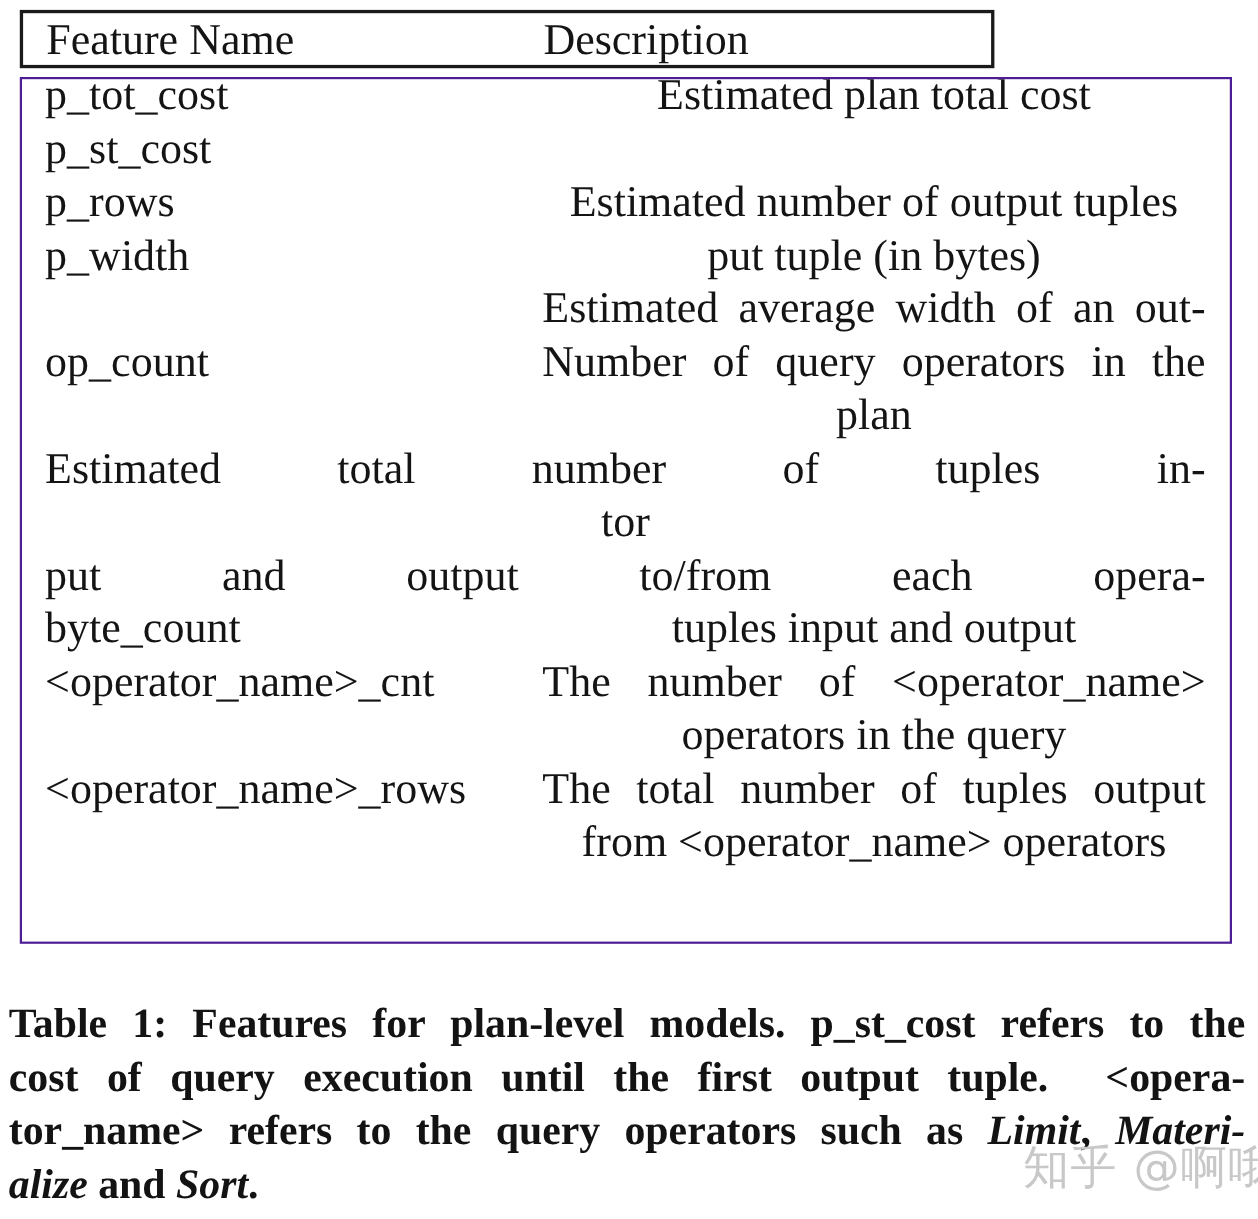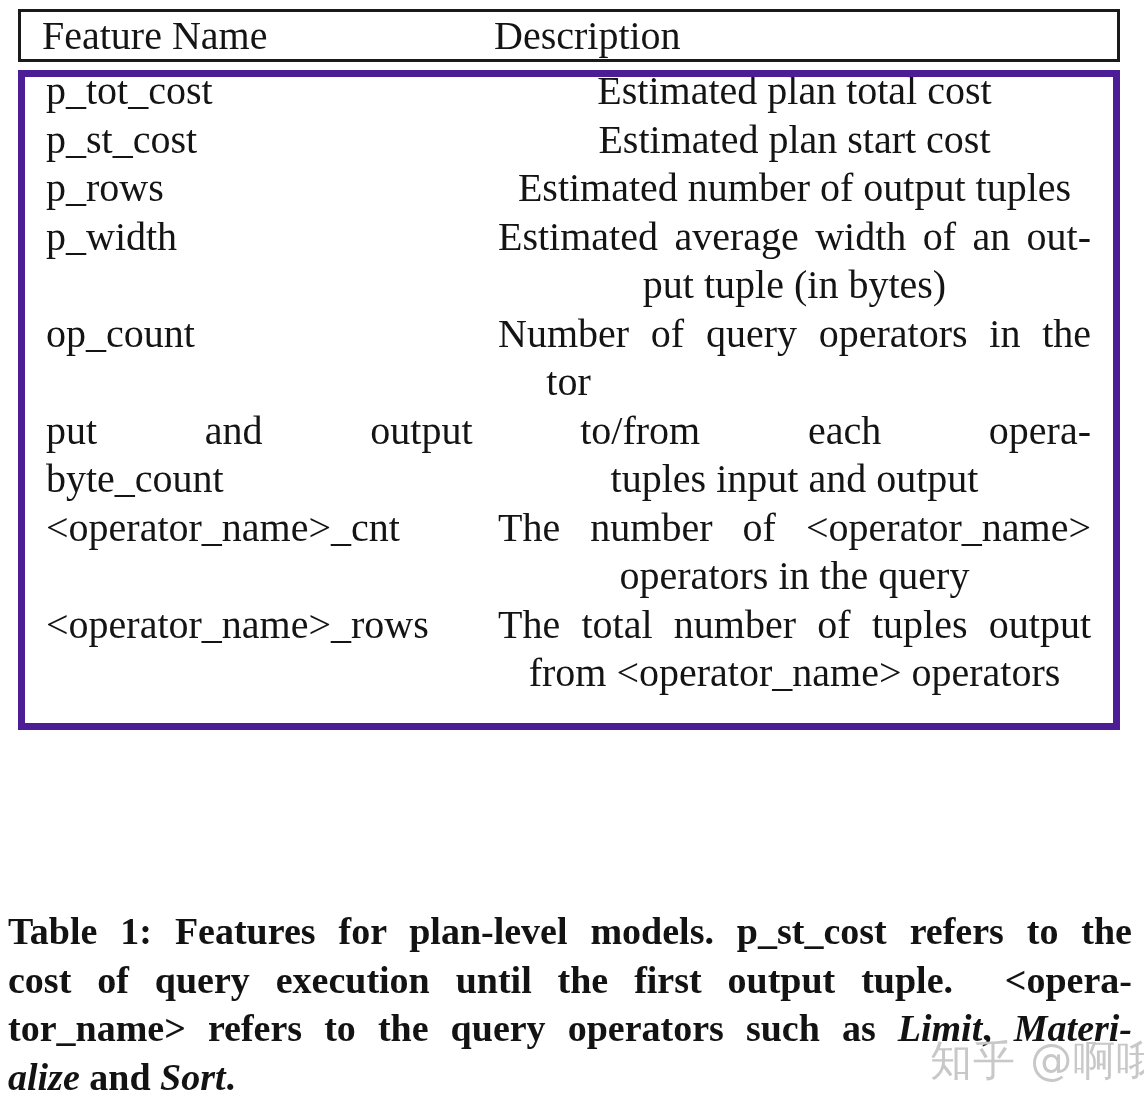--- a/index.html
+++ b/index.html
@@ -12,36 +12,36 @@
   .page {
     position: relative;
     width: 1144px; height: 1108px;
     overflow: hidden;
     background: #ffffff;
   }
 
   
   .tbl-header {
     position: absolute; left: 18px; top: 9px;
-    width: 1102px; height: 53px;
+    width: 886px; height: 53px;
     border: 3px solid #1a1a1a;
     box-sizing: border-box;
     display: flex;
     padding-left: 21px; padding-right: 22px;
     font-size: 40px; line-height: 47px;
     white-space: nowrap;
   }
   .hcell-feature { width: 452px; flex: none; }
   .hcell-desc { flex: 1; }
 
   
   .tbl-body {
     position: absolute; left: 18px; top: 70px;
-    width: 1102px; height: 660px;
-    border: 7px solid #4c1d95;
+    width: 1102px; height: 788px;
+    border: 2px solid #4c1d95;
     box-sizing: border-box;
     padding-left: 21px; padding-right: 22px;
     font-size: 40px; line-height: 48.5px;
     overflow: hidden;
   }
   .trow { display: flex; }
   .trow:first-child { margin-top: -10px; }
   .fcell { width: 452px; flex: none; white-space: nowrap; }
   .dcell { flex: 1; }
   .dline { text-align: center; }
@@ -84,49 +84,48 @@
 
     <div class="trow">
       <div class="fcell">p_tot_cost</div>
       <div class="dcell">
         <div class="dline">Estimated plan total cost</div>
       </div>
     </div>
 
     <div class="trow">
       <div class="fcell">p_st_cost</div>
-      <div class="dcell">
-        <div class="dline">Estimated plan start cost</div>
-      </div>
     </div>
 
     <div class="trow">
       <div class="fcell">p_rows</div>
       <div class="dcell">
         <div class="dline">Estimated number of output tuples</div>
       </div>
     </div>
 
     <div class="trow">
       <div class="fcell">p_width</div>
       <div class="dcell">
+        <div class="dline">put tuple (in bytes)</div>
         <div class="dline just">Estimated average width of an out-</div>
-        <div class="dline">put tuple (in bytes)</div>
       </div>
     </div>
 
     <div class="trow">
       <div class="fcell">op_count</div>
       <div class="dcell">
         <div class="dline just">Number of query operators in the</div>
+        <div class="dline">plan</div>
       </div>
     </div>
 
     <div class="trow">
       <div class="dcell">
+        <div class="dline just">Estimated total number of tuples in-</div>
         <div class="dline">tor</div>
         <div class="dline just">put and output to/from each opera-</div>
       </div>
     </div>
 
     <div class="trow">
       <div class="fcell">byte_count</div>
       <div class="dcell">
         <div class="dline">tuples input and output</div>
       </div>

